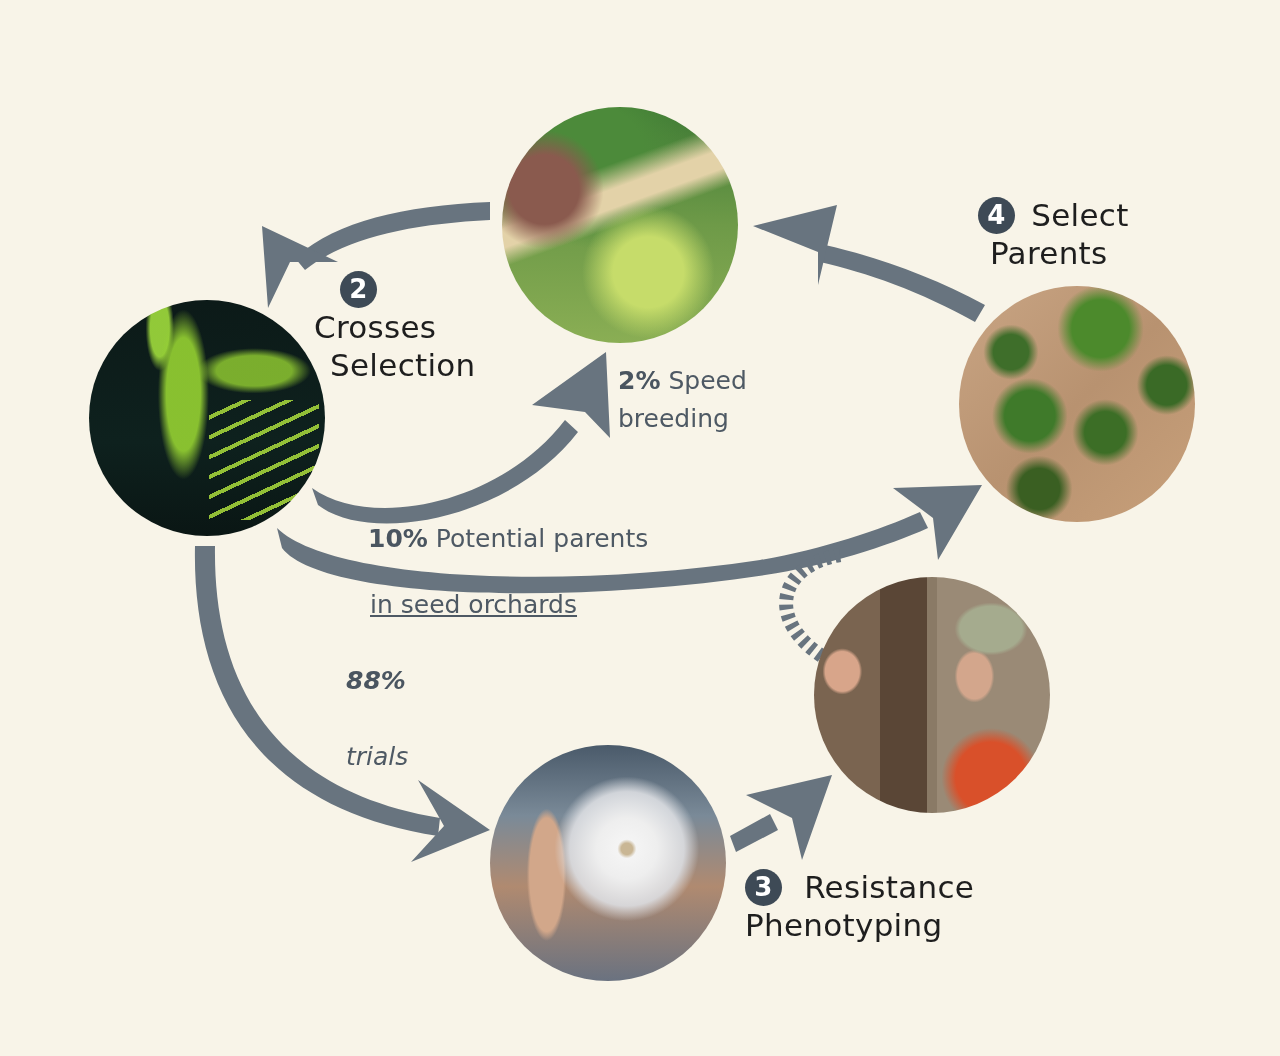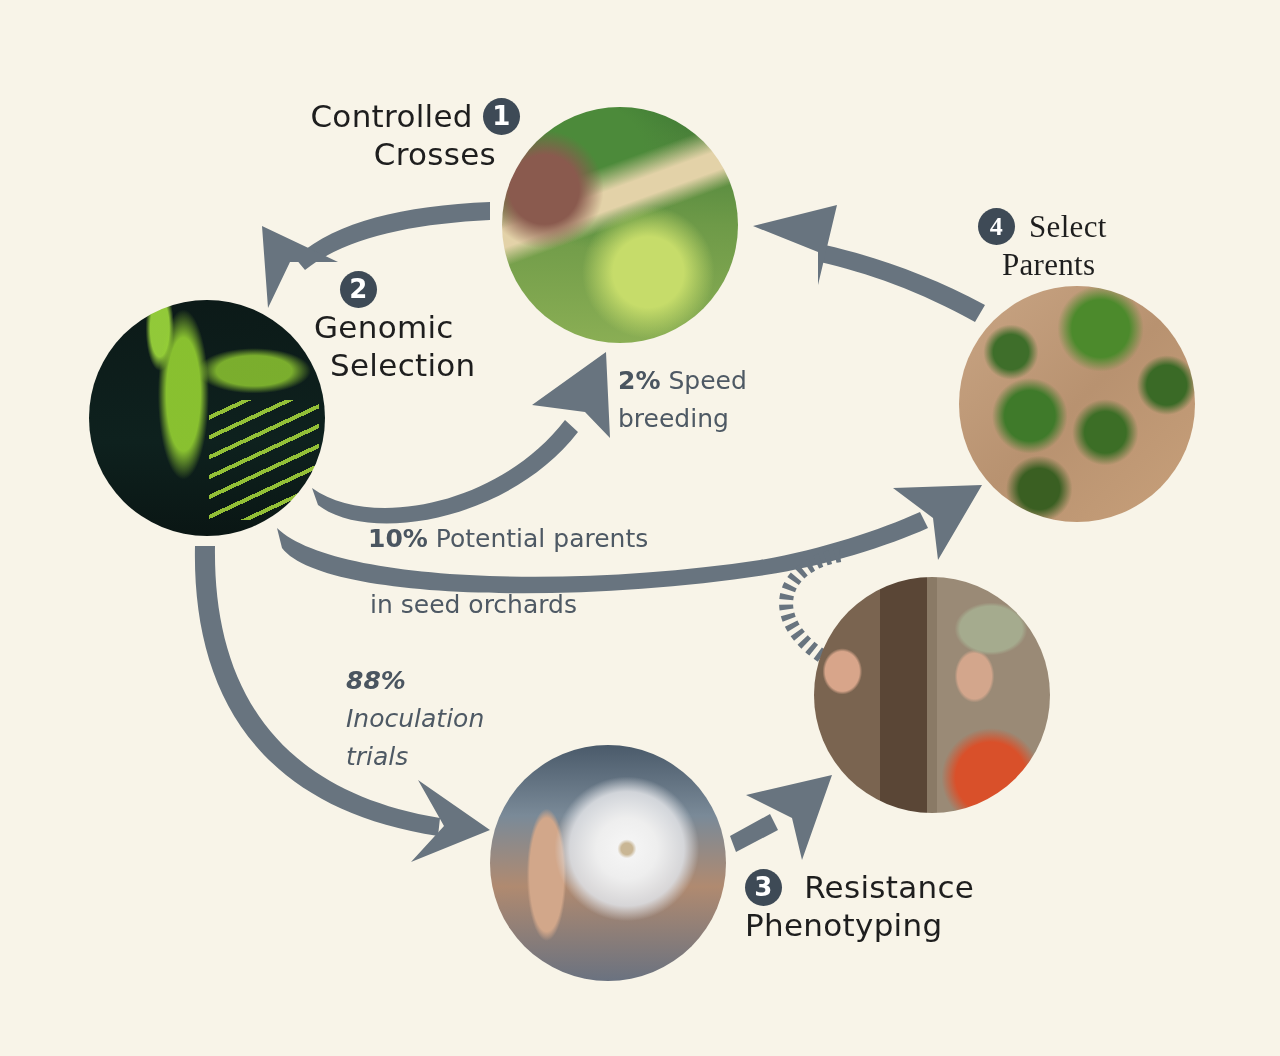--- a/index.html
+++ b/index.html
@@ -78,54 +78,49 @@
         radial-gradient(ellipse 30% 30% at 75% 85%, #d9502a 0 50%, transparent 70%),
         radial-gradient(ellipse 12% 14% at 12% 40%, #d8a58a 0 60%, transparent 70%),
         linear-gradient(90deg, #7a6450 0 28%, #5a4636 28% 48%, #8a7a66 48% 52%, #9a8a76 52%);"></div>
 
   <div class="photo" style="left:490px;top:745px;width:236px;height:236px;
        background:
         radial-gradient(circle at 58% 44%, #c9b694 0 3%, #f4f4f4 5%, #eeeeee 16%, rgba(220,222,226,0.9) 30%, transparent 38%),
         radial-gradient(ellipse 12% 40% at 24% 55%, #d2a78a 0 60%, transparent 70%),
         linear-gradient(180deg, #4a5a6a, #7a8a98 30%, #b08a70 60%, #6a7280);"></div>
 
-  <div class="label right" style="left:270px;top:97px;width:250px;">
-    <span>Controlled</span>
-    <span class="badge">1</span><br>
-    <span style="margin-right:24px;">Crosses</span>
-  </div>
 
   <div class="label" style="left:314px;top:270px;width:220px;">
     <span class="badge" style="margin-left:26px;">2</span><br>
-    <span>Genomic</span><br>
+    <span>Crosses</span><br>
     <span style="margin-left:16px;">Selection</span>
   </div>
 
   <div class="label" style="left:745px;top:868px;width:280px;">
     <span class="badge">3</span>
     <span style="margin-left:12px;margin-top:27px;">Resistance</span><br>
     <span>Phenotyping</span>
   </div>
 
-  <div class="label" style="left:978px;top:208px;width:200px;font-family:Liberation Serif, serif;">
+  <div class="label" style="left:978px;top:196px;width:200px;">
     <span class="badge">4</span>
     <span style="margin-left:6px;">Select</span><br>
-    <span style="margin-left:24px;">Parents</span>
+    <span style="margin-left:12px;">Parents</span>
   </div>
 
   <div class="stat" style="left:618px;top:362px;width:200px;">
     <b>2%</b>
     <span>Speed</span><br>
     <span>breeding</span>
   </div>
 
   <div class="stat" style="left:368px;top:520px;width:400px;">
     <b>10%</b>
     <span>Potential parents</span>
   </div>
-  <div class="stat" style="left:370px;top:586px;width:400px;">in seed orchards</div>
+  <div class="stat" style="left:370px;top:586px;width:400px;text-decoration:underline;">in seed orchards</div>
 
   <div class="stat" style="left:346px;top:662px;width:200px;font-style:italic;">
     <b>88%</b><br>
-    <span>Inoculation</span><br>
+    <br>
     <span>trials</span>
   </div>
 </div>
 
 </body></html>

